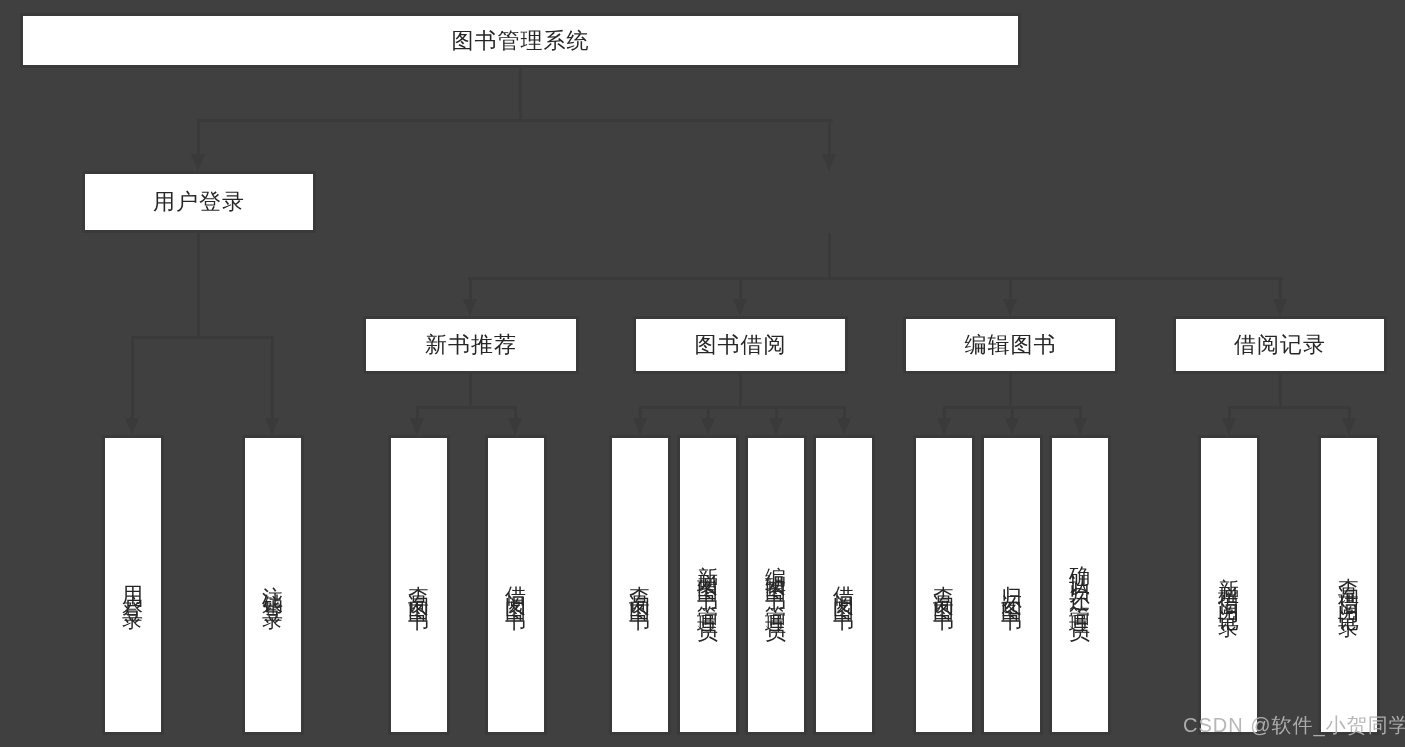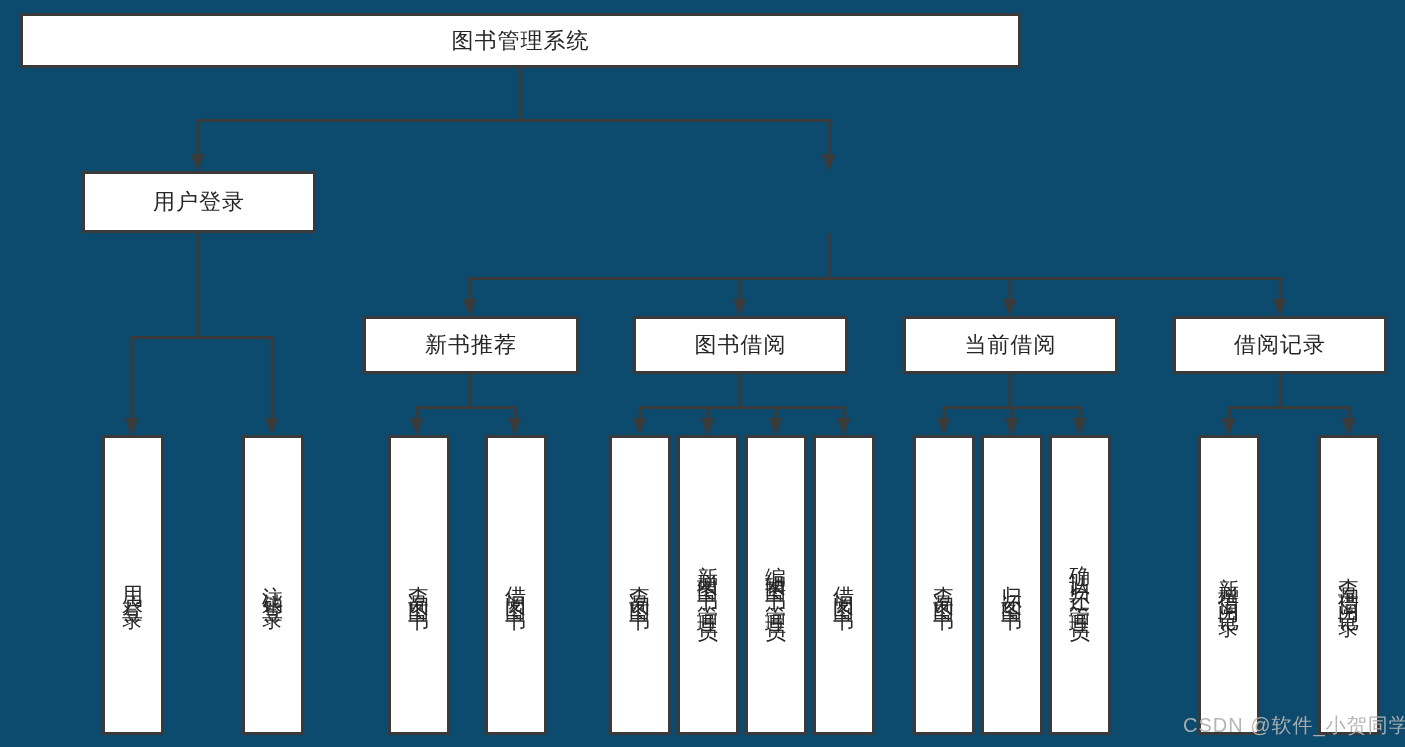--- a/index.html
+++ b/index.html
@@ -1,19 +1,19 @@
 <!DOCTYPE html>
 <html><head>
 <meta charset="utf-8">
 <style>
   html,body{margin:0;padding:0;background:#ffffff;}
   .canvas{
     position:relative;
     width:1405px;height:747px;
-    background:#0c4a6e;
+    background:#404040;
     font-family:"Liberation Sans", sans-serif;
     overflow:hidden;
   }
   .hbox{
     position:absolute;
     border:3px solid #3a3a3a;
     background:#ffffff;
     display:flex;align-items:center;justify-content:center;
     font-size:22px;color:#262626;letter-spacing:1px;
     z-index:2;
@@ -120,21 +120,21 @@
     <span>用户登录</span>
   </div>
 
   <div class="hbox" style="left:633px;top:316px;width:209px;height:52px">
     <span>图书借阅</span>
   </div>
   <div class="hbox" style="left:363px;top:316px;width:210px;height:52px">
     <span>新书推荐</span>
   </div>
   <div class="hbox" style="left:903px;top:316px;width:209px;height:52px">
-    <span>当前借阅</span>
+    <span>编辑图书</span>
   </div>
   <div class="hbox" style="left:1173px;top:316px;width:208px;height:52px">
     <span>借阅记录</span>
   </div>
 
   <div class="vbox" style="left:102px">
     <span class="vtext">用户登录</span>
   </div>
   <div class="vbox" style="left:242px">
     <span class="vtext">注销登录</span>

